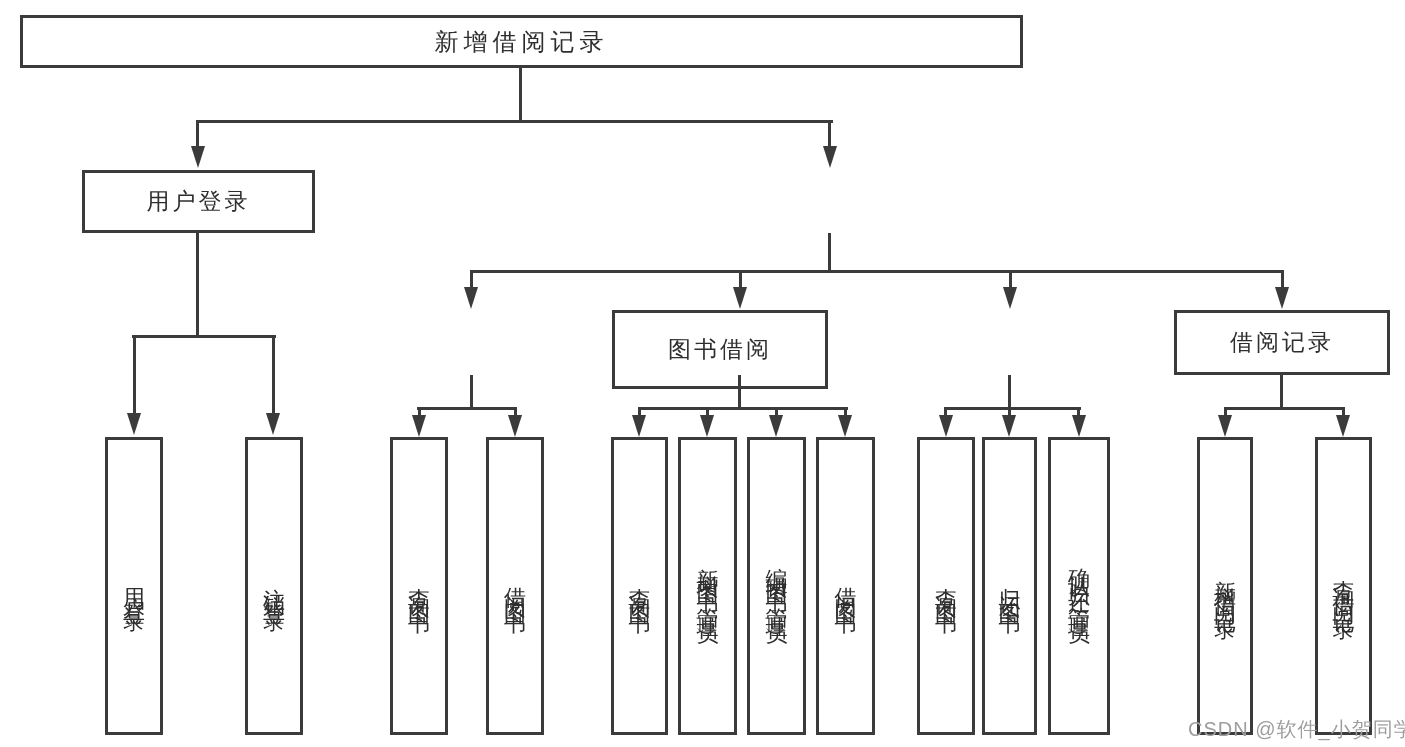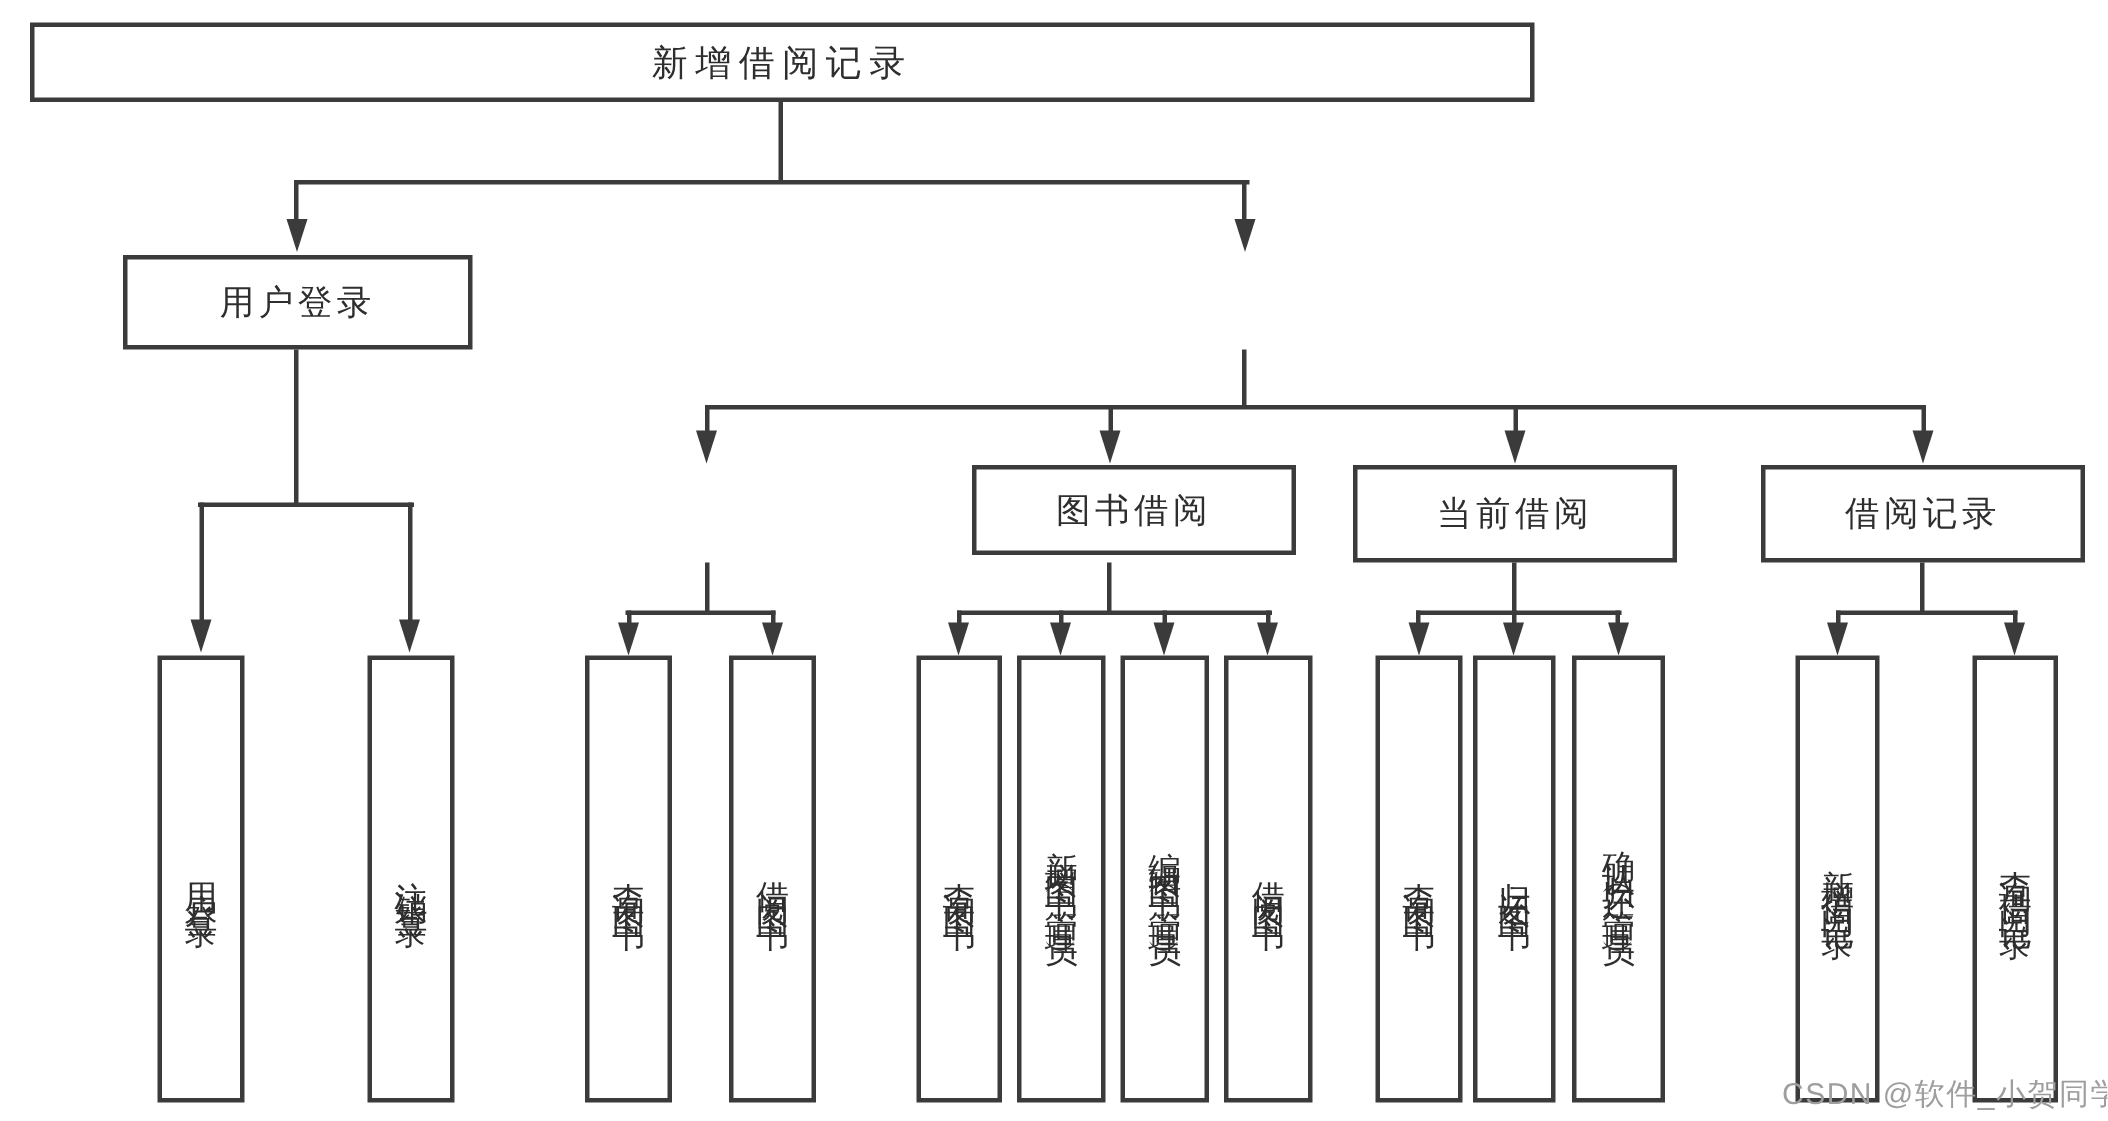--- a/index.html
+++ b/index.html
@@ -79,25 +79,22 @@
   <div class="hline" style="left:470px;top:270px;width:814px;height:3px"></div>
   <div class="vline" style="left:470px;top:270px;width:3px;height:19px"></div>
   <div class="arrow" style="left:464px;top:287px"></div>
   <div class="vline" style="left:739px;top:270px;width:3px;height:19px"></div>
   <div class="arrow" style="left:733px;top:287px"></div>
   <div class="vline" style="left:1009px;top:270px;width:3px;height:19px"></div>
   <div class="arrow" style="left:1003px;top:287px"></div>
   <div class="vline" style="left:1281px;top:270px;width:3px;height:19px"></div>
   <div class="arrow" style="left:1275px;top:287px"></div>
 
-  <div class="node hnode" style="left:648px;top:310px;width:216px;height:60px">
+  <div class="node hnode" style="left:612px;top:310px;width:216px;height:79px">
     <span>图书借阅</span>
-  </div>
-  <div class="node hnode" style="left:902px;top:310px;width:216px;height:65px">
-    <span>当前借阅</span>
   </div>
   <div class="node hnode" style="left:1174px;top:310px;width:216px;height:65px">
     <span>借阅记录</span>
   </div>
 
   <div class="vline" style="left:470px;top:375px;width:3px;height:35px"></div>
   <div class="hline" style="left:417px;top:407px;width:100px;height:3px"></div>
   <div class="vline" style="left:418px;top:407px;width:3px;height:10px"></div>
   <div class="arrow" style="left:412px;top:415px"></div>
   <div class="vline" style="left:514px;top:407px;width:3px;height:10px"></div>

